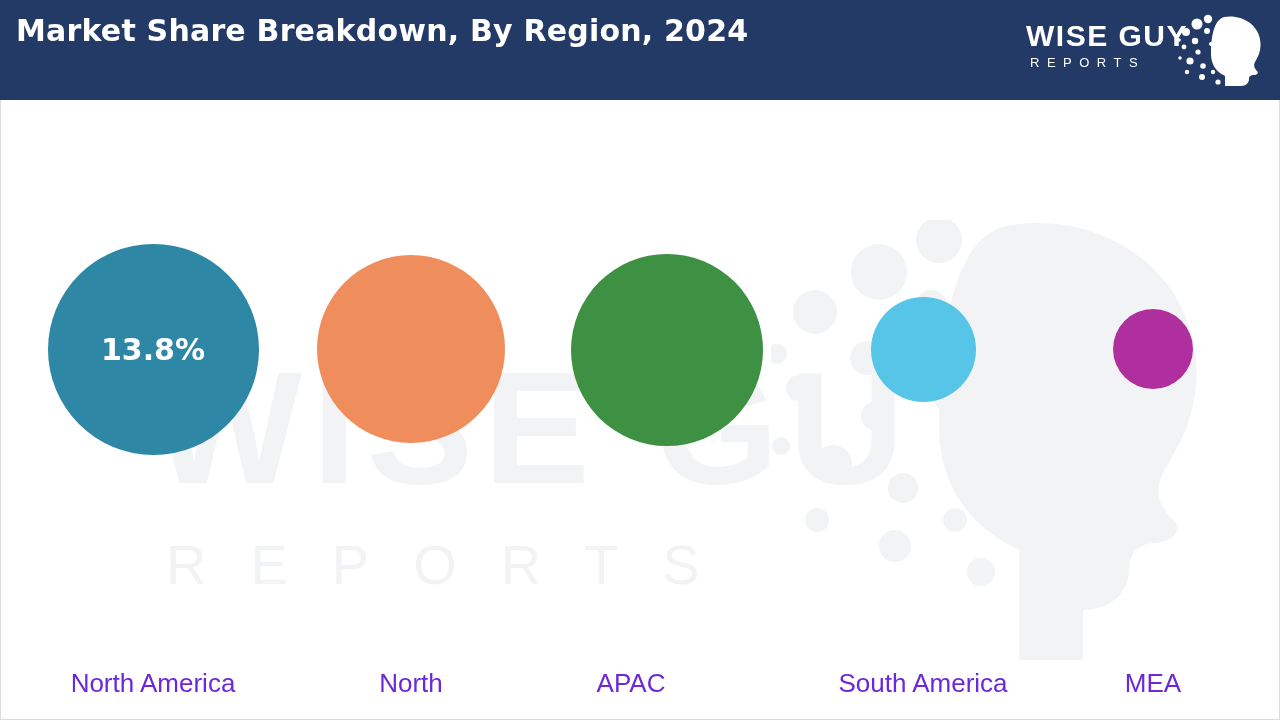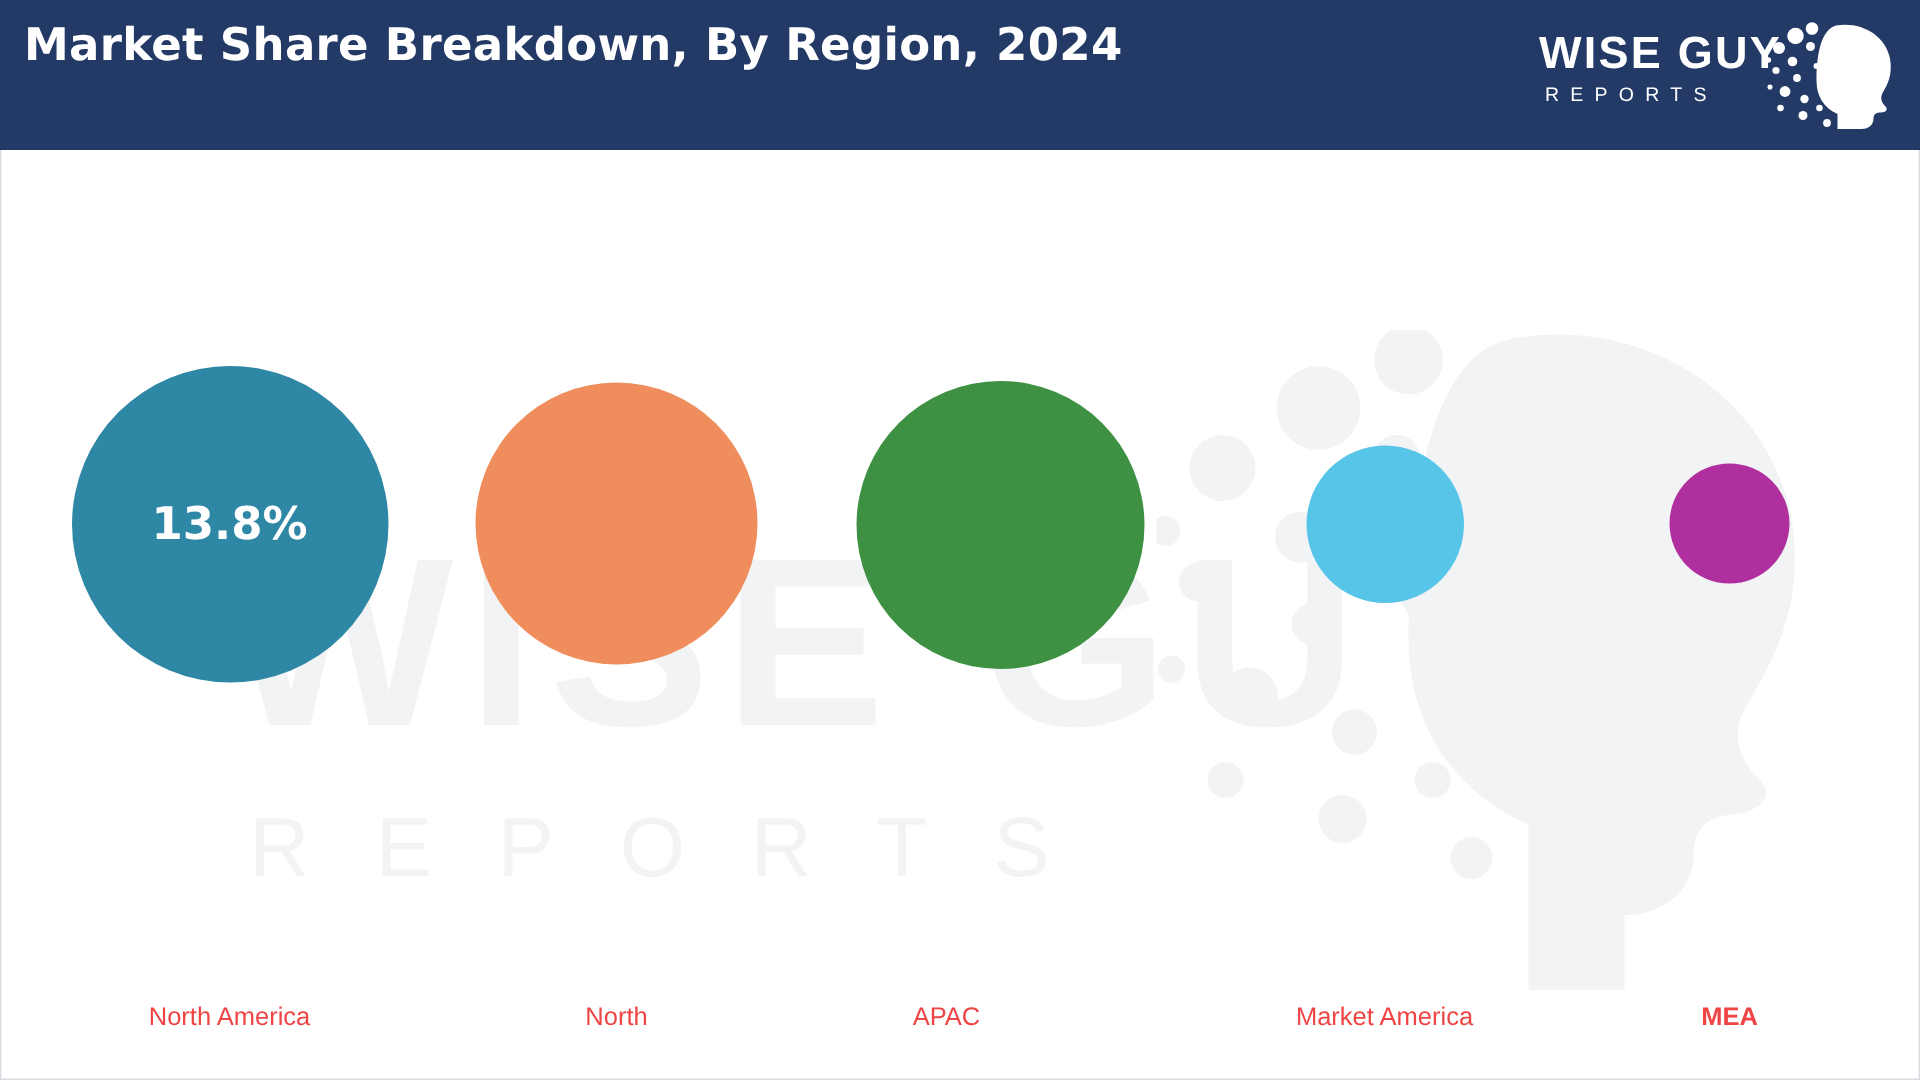--- a/index.html
+++ b/index.html
@@ -163,22 +163,22 @@
     position: absolute;
     left: 0;
     top: 0;
     width: 1280px;
     height: 620px;
   }
   .cat-label {
     position: absolute;
     top: 568px;
     text-align: left;
-    font-size: 17px;
-    color: #ef4444;
+    font-size: 26px;
+    color: #6d28d9;
     font-family: "Liberation Sans", sans-serif;
     white-space: nowrap;
     transform: translateX(-50%);
   }
 </style>
 </head>
 <body>
 
 <div id="page">
 
@@ -253,18 +253,18 @@
         <div class="bubble" style="width: 188px; height: 188px; left: 316px; top: 155px; background: rgb(240, 141, 93);"></div>
         <div class="bubble" style="width: 192px; height: 192px; left: 570px; top: 154px; background: rgb(62, 145, 66);"></div>
         <div class="bubble" style="width: 105px; height: 105px; left: 869.5px; top: 196.5px; background: rgb(87, 197, 232);"></div>
         <div class="bubble" style="width: 80px; height: 80px; left: 1112px; top: 209px; background: rgb(176, 47, 158);"></div>
       </div>
 
     <div id="label-layer">
         <div class="cat-label" style="left: 152px;">North America</div>
         <div class="cat-label" style="left: 410px;">North</div>
         <div class="cat-label" style="left: 630px;">APAC</div>
-        <div class="cat-label" style="left: 922px;">Market America</div>
-        <div class="cat-label" style="left: 1152px; font-weight: bold;">MEA</div>
+        <div class="cat-label" style="left: 922px;">South America</div>
+        <div class="cat-label" style="left: 1152px;">MEA</div>
       </div>
 
   </div>
 </div>
 
 </body></html>

